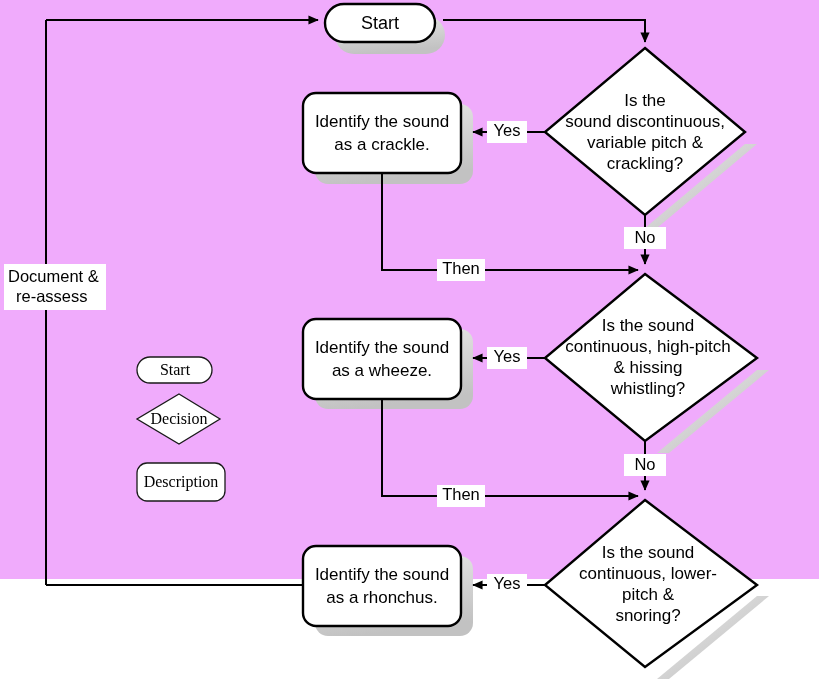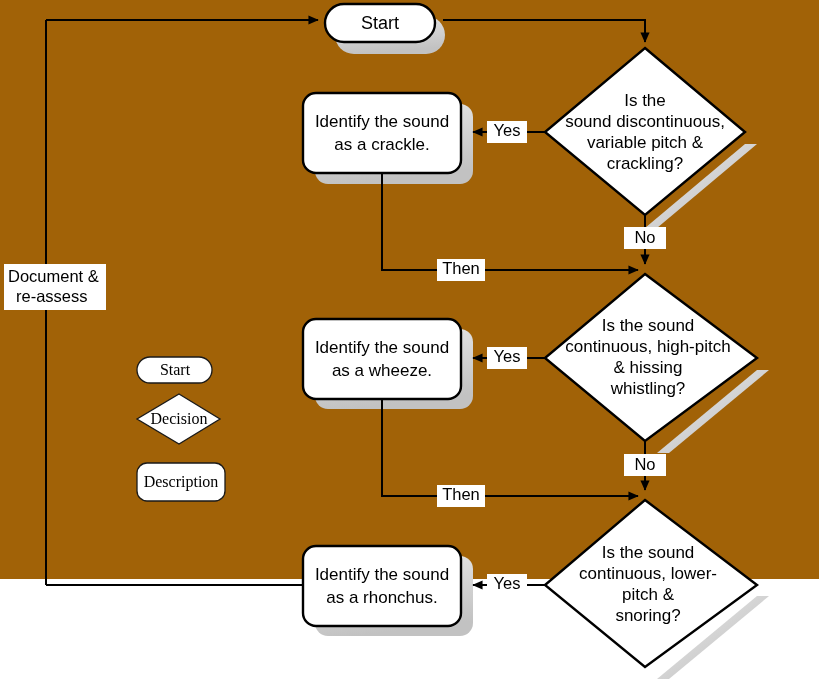--- a/index.html
+++ b/index.html
@@ -10,21 +10,21 @@
   body {
     width: 819px;
     height: 685px;
     overflow: hidden;
     font-family: "Liberation Sans", sans-serif;
   }
   #canvas {
     position: relative;
     width: 819px;
     height: 579px;
-    background: #a16207;
+    background: #f0abfc;
   }
   svg#flow {
     position: absolute;
     top: 0;
     left: 0;
     width: 819px;
     height: 685px;
   }
   .node-stroke {
     fill: #ffffff;

